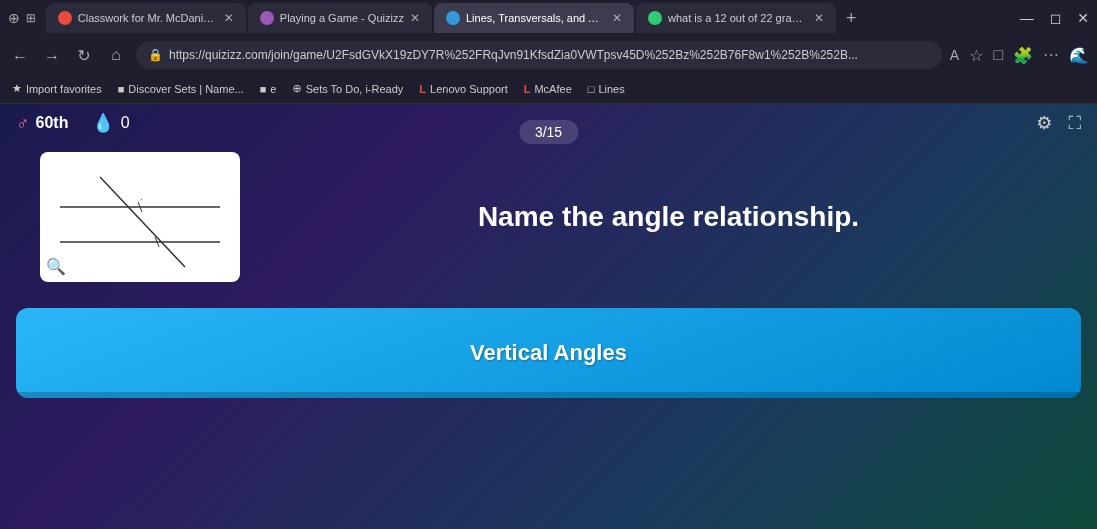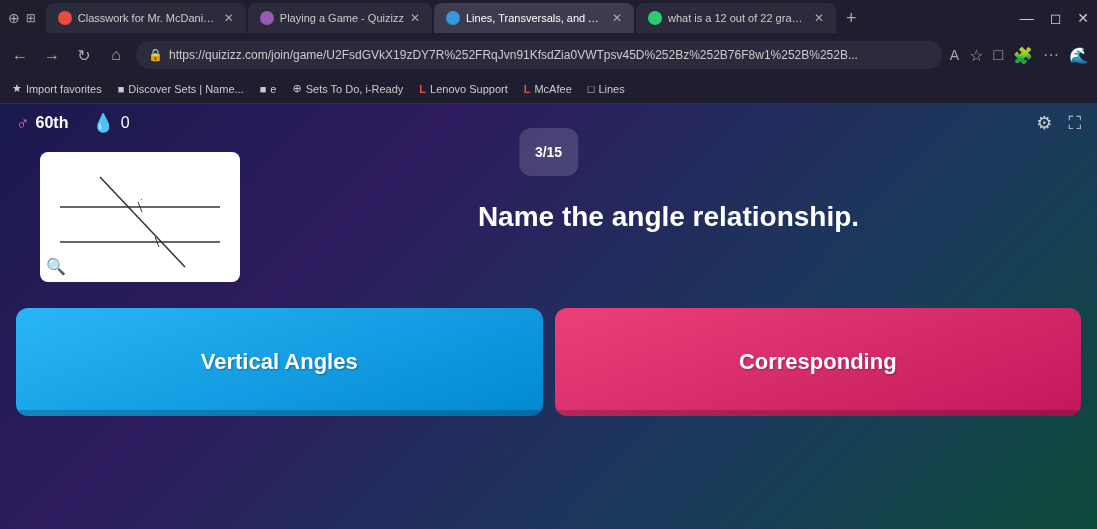--- a/index.html
+++ b/index.html
@@ -184,26 +184,26 @@
 
     .streak-icon {
       color: #4fc3f7;
       font-size: 18px;
     }
 
     .progress-center {
       position: absolute;
       left: 50%;
       transform: translateX(-50%);
-      top: 24px;
+      top: 16px;
       color: #fff;
       font-size: 14px;
-      font-weight: bold;
+      font-weight: normal;
       background: rgba(255,255,255,0.15);
-      padding: 16px 16px;
+      padding: 4px 16px;
       border-radius: 12px;
     }
 
     .top-right-icons {
       margin-left: auto;
       display: flex;
       gap: 16px;
       align-items: center;
       color: #ccc;
       font-size: 18px;
@@ -252,21 +252,21 @@
     .answers-row {
       display: flex;
       padding: 16px 16px 0;
       gap: 12px;
       position: relative;
       z-index: 5;
     }
 
     .answer-btn {
       flex: 1;
-      height: 108px;
+      height: 90px;
       border-radius: 12px;
       border: none;
       cursor: pointer;
       font-size: 22px;
       font-weight: bold;
       color: #fff;
       display: flex;
       align-items: center;
       justify-content: center;
       text-shadow: 1px 1px 2px rgba(0,0,0,0.3);
@@ -436,18 +436,15 @@
       <div class="zoom-icon">🔍</div>
     </div>
 
     <div class="question-text">Name the angle relationship.</div>
   </div>
 
   <div class="answers-row">
     <button class="answer-btn answer-btn-1">
       <span>Vertical Angles</span>
     </button>
-    <button class="answer-btn answer-btn-4">
-      <span>Corresponding</span>
-    </button>
   </div>
 
 </div>
 
 </body></html>

